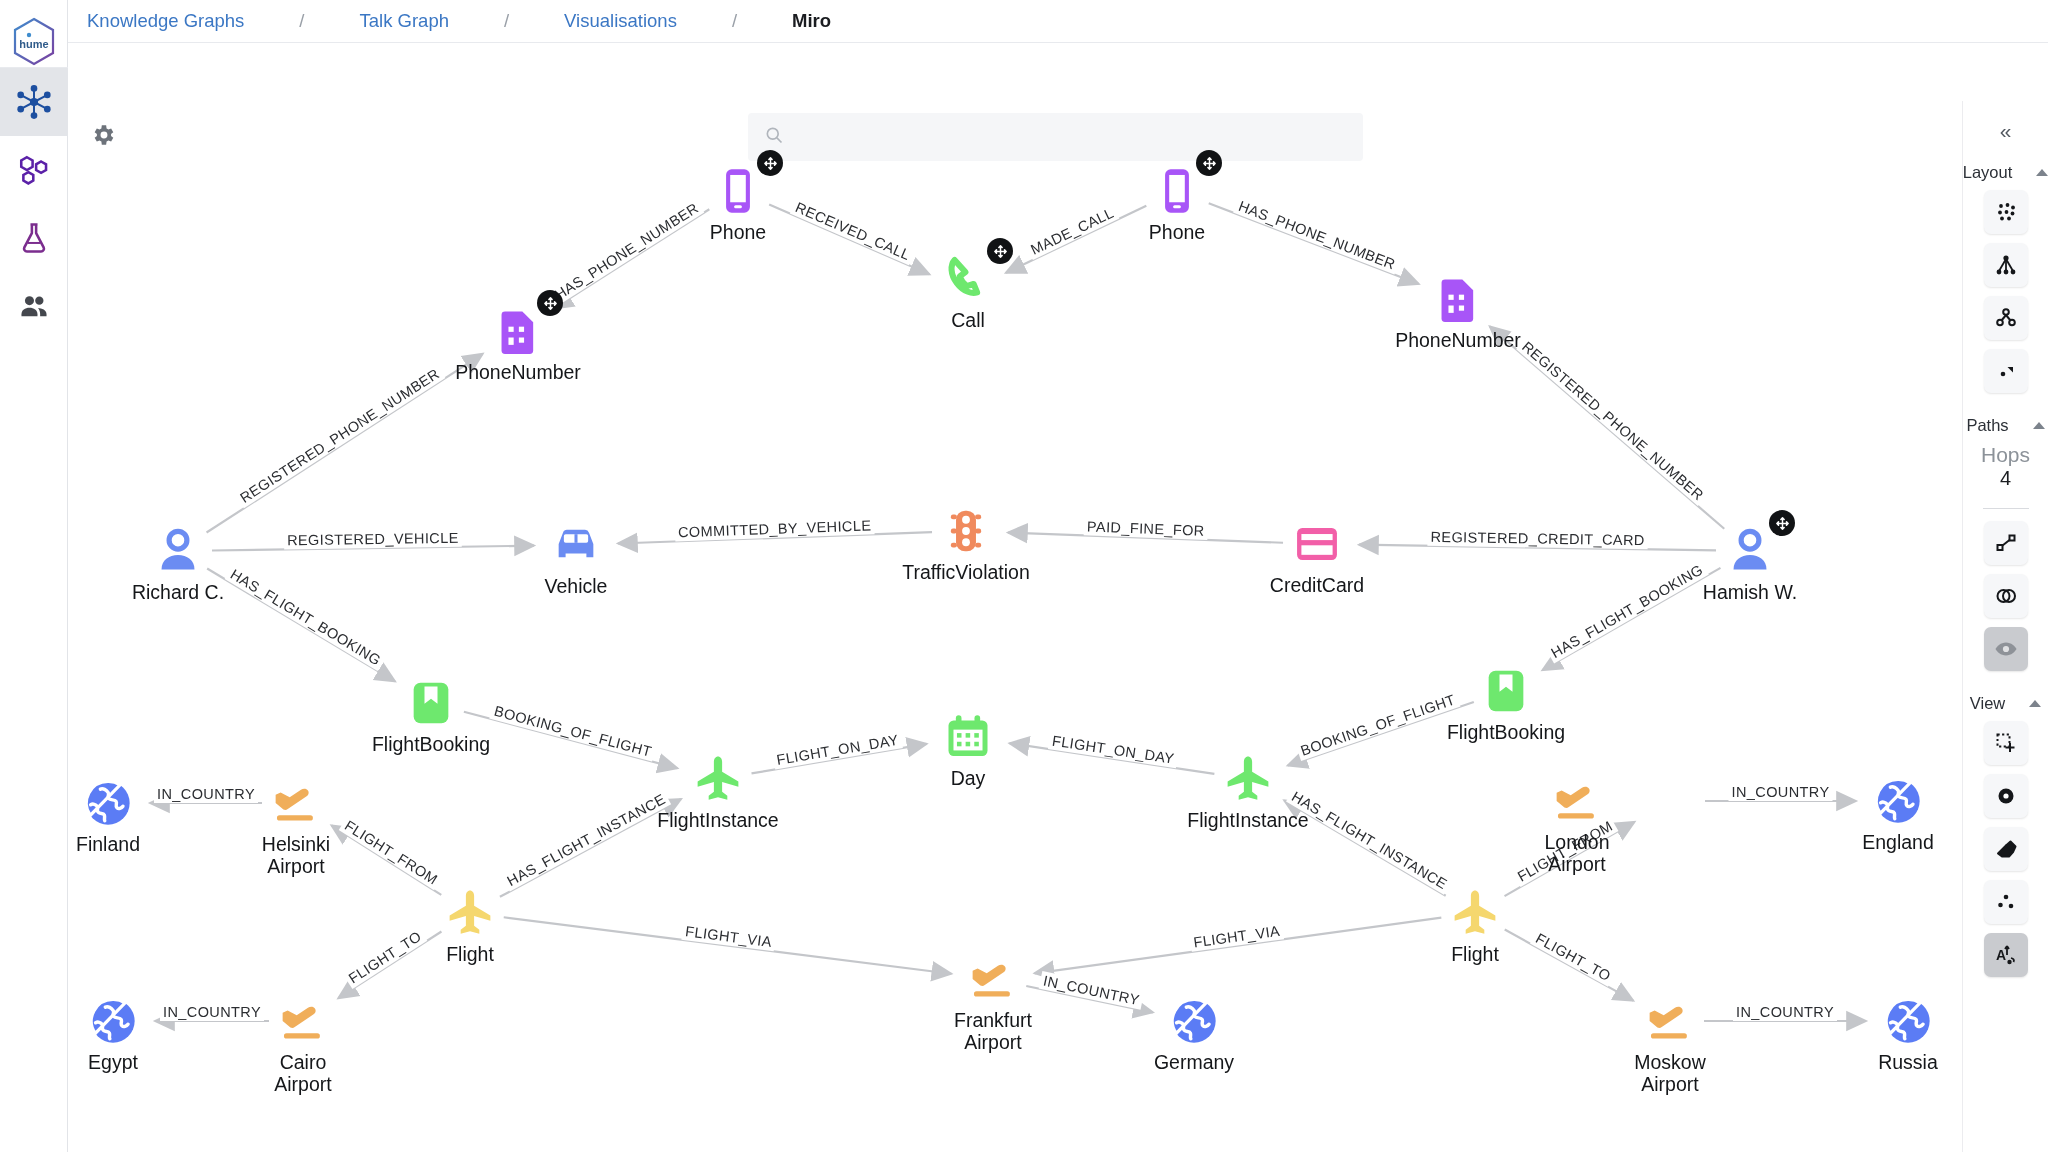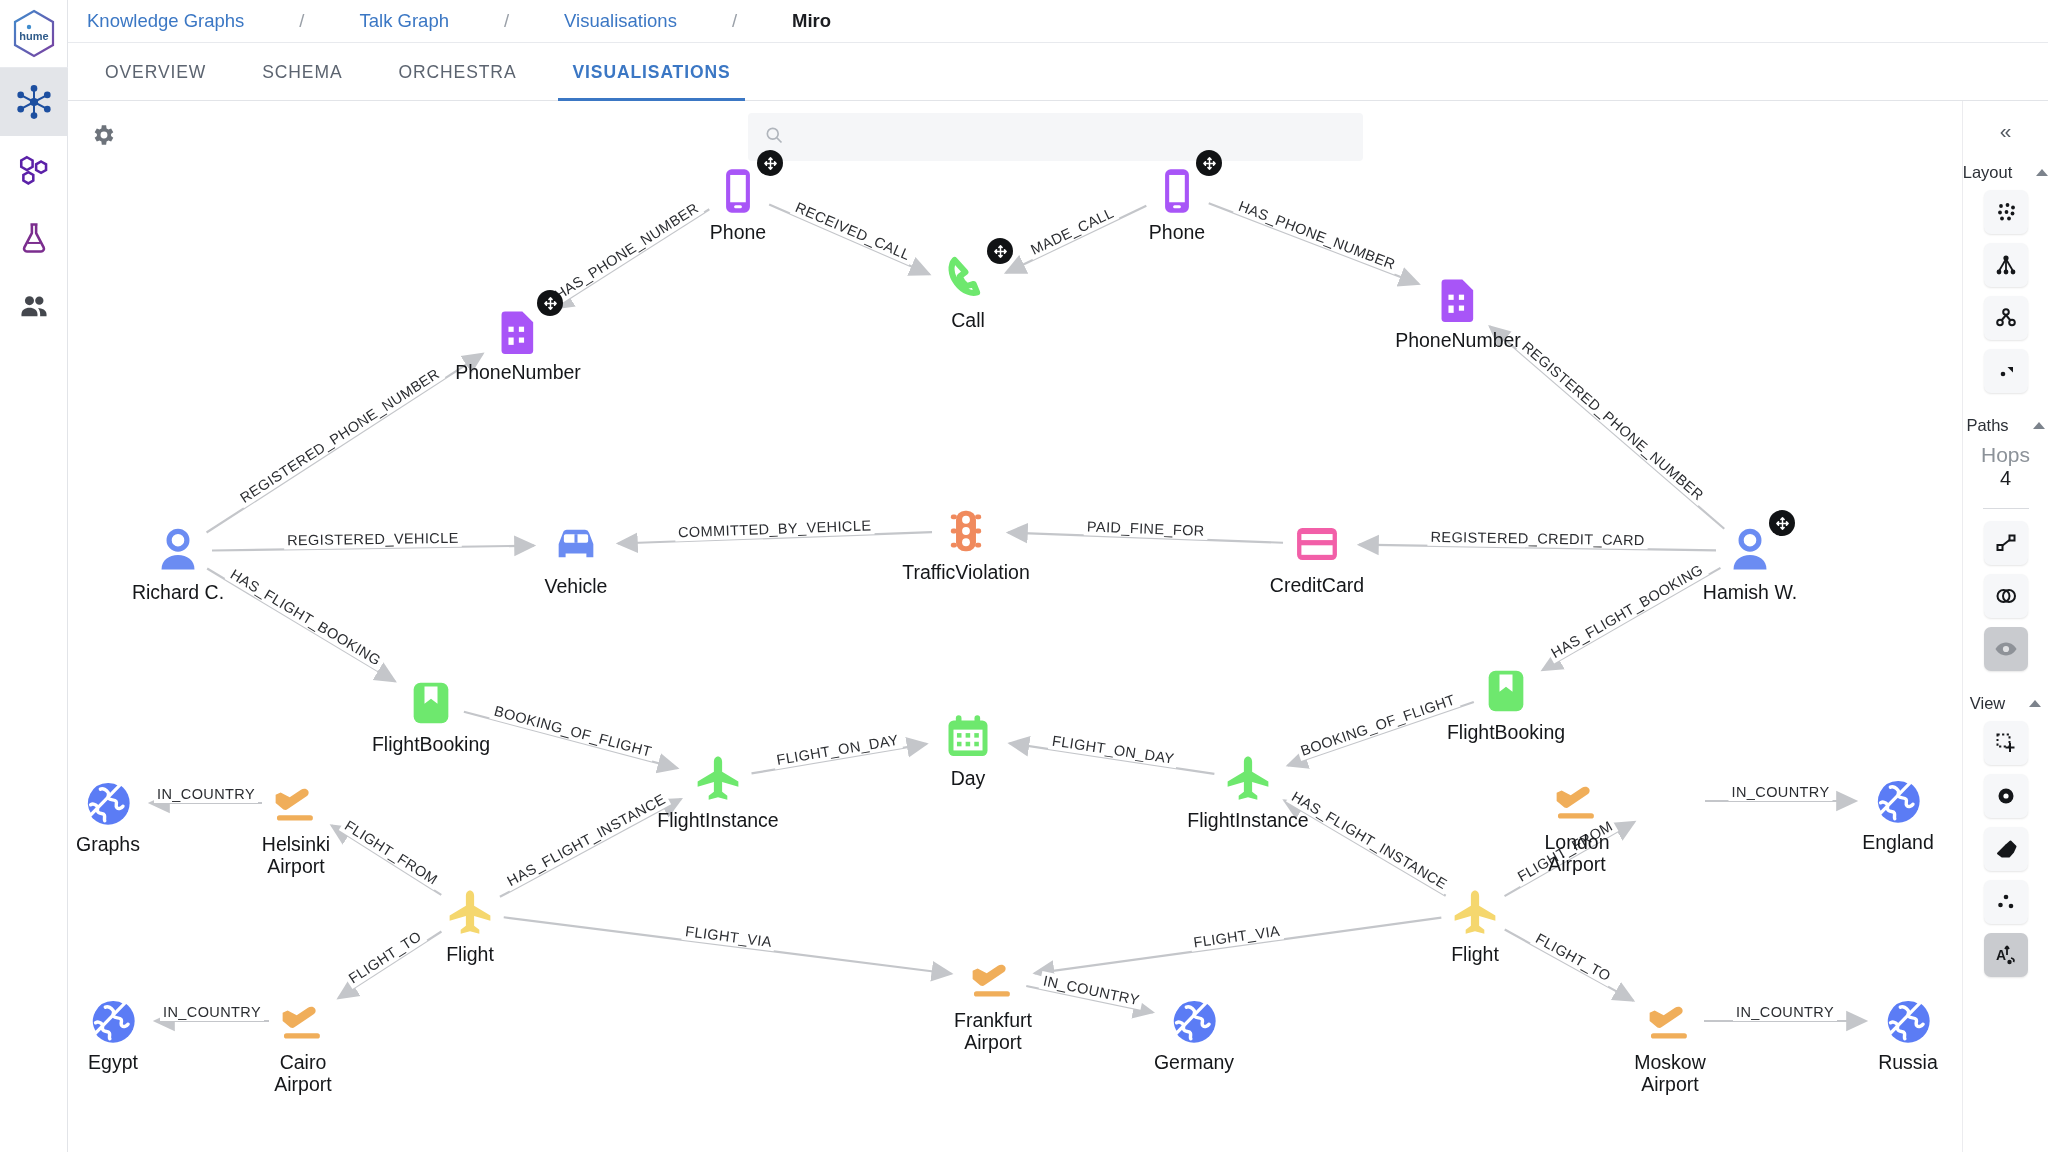--- a/index.html
+++ b/index.html
@@ -10,21 +10,21 @@
     overflow: hidden;
   }
   #app { position: relative; width: 2048px; height: 1152px; }
 
   
   #left-rail {
     position: absolute; left: 0; top: 0; width: 68px; height: 1152px;
     background: #ffffff; border-right: 1px solid #e2e4e8;
     display: flex; flex-direction: column; align-items: center;
   }
-  #logo-box { width: 68px; height: 68px; display: flex; align-items: center; justify-content: center;
+  #logo-box { width: 68px; height: 68px; display: flex; align-items: flex-end; justify-content: center;
               border-bottom: 1px solid #e8eaee; }
   .rail-btn { width: 68px; height: 68px; display: flex; align-items: center; justify-content: center; cursor: pointer; }
   .rail-btn.active { background: #e3e5e9; }
   .rail-btn svg { display: block; }
 
   
   #breadcrumb {
     position: absolute; left: 68px; top: 0; right: 0; height: 43px;
     display: flex; align-items: center; padding-left: 19px;
     font-size: 18.5px; border-bottom: 1px solid #e8eaee; background: #fff; gap: 44px;
@@ -181,26 +181,20 @@
   <div id="breadcrumb">
     <span class="crumb">Knowledge Graphs</span>
     <span class="sep">/</span>
     <span class="crumb">Talk Graph</span>
     <span class="sep">/</span>
     <span class="crumb">Visualisations</span>
     <span class="sep">/</span>
     <span class="crumb current">Miro</span>
   </div>
 
-  <div id="tabs">
-    <div class="tab">OVERVIEW</div>
-    <div class="tab">SCHEMA</div>
-    <div class="tab">ORCHESTRA</div>
-    <div class="tab active">VISUALISATIONS</div>
-  </div>
 
   <div id="canvas">
 
     <div id="gear">
       <svg width="26" height="26" viewBox="0 0 24 24" fill="#6d737b">
         <path d="M19.4 13a7.8 7.8 0 000-2l2.1-1.6-2-3.5-2.5 1a7.6 7.6 0 00-1.7-1L14.9 3h-4l-.4 2.9c-.6.25-1.2.6-1.7 1l-2.5-1-2 3.5L6.4 11a7.8 7.8 0 000 2l-2.1 1.6 2 3.5 2.5-1c.5.4 1.1.75 1.7 1l.4 2.9h4l.4-2.9c.6-.25 1.2-.6 1.7-1l2.5 1 2-3.5zM12.9 15.2a3.2 3.2 0 110-6.4 3.2 3.2 0 010 6.4z"></path>
       </svg>
     </div>
 
     <div id="search-wrap">
@@ -557,21 +551,21 @@
           <div class="node-label">Day</div>
         </div>
         <div class="node" style="left: 40px; top: 702px;">
           <div class="node-icon">
             <svg width="52" height="52" viewBox="0 0 24 24">
               <circle cx="12" cy="12" r="10" fill="#5b7cf5"></circle>
               <path d="M12 2a10 10 0 00-8.2 15.7L17.6 3.6A9.9 9.9 0 0012 2z" fill="none" stroke="#fff" stroke-width="1.5"></path>
               <path d="M8.5 5.6c1.2-.6 2.8.3 3.6 1.6.6 1-.6 1.8.2 2.7.9 1 2.6.3 3.4 1.3.7.9-.5 2.2.4 3 .8.7 2.2.2 2.8-.7M4 12.8c1-.6 2.4-.2 3 .8.5.9-.3 2 .5 2.7.9.8 2.3.2 2.8 1.2.4.8-.2 1.9.2 2.7" fill="none" stroke="#fff" stroke-width="1.6" stroke-linecap="round"></path>
             </svg>
           </div>
-          <div class="node-label">Graphs</div>
+          <div class="node-label">Finland</div>
         </div>
         <div class="node" style="left: 228px; top: 702px;">
           <div class="node-icon">
             <svg width="52" height="52" viewBox="0 0 24 24">
               <path d="M2.6 8.2 L4.9 7.1 l4.2 2.3 5.2-3.5c.9-.6 2.2-.7 3 .1.9.9.6 2.2-.4 2.9l-8.7 5.9a2 2 0 01-2 .2L2.6 12z" fill="#f0ae5a"></path>
               <rect x="3.2" y="17.6" width="16.6" height="2.5" rx="1.2" fill="#f0ae5a"></rect>
             </svg>
           </div>
           <div class="node-label two">Helsinki<br>Airport</div>
         </div>

